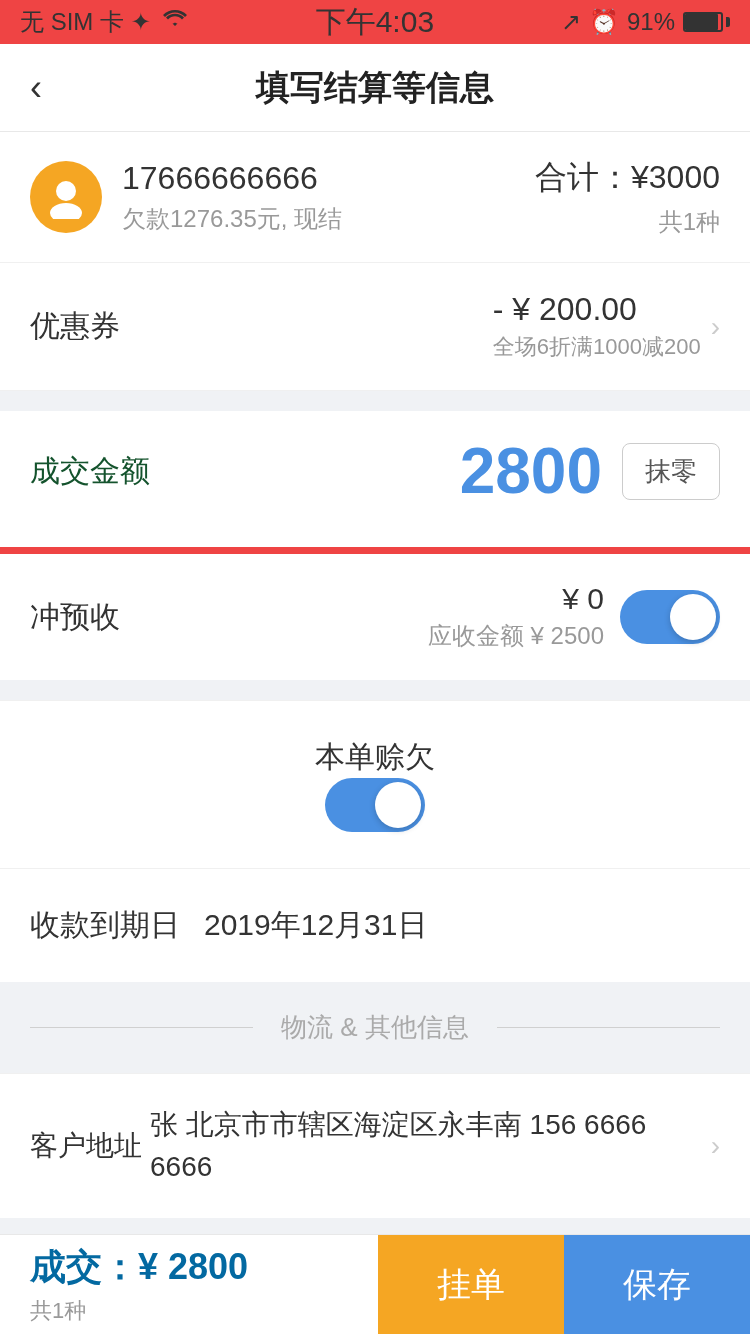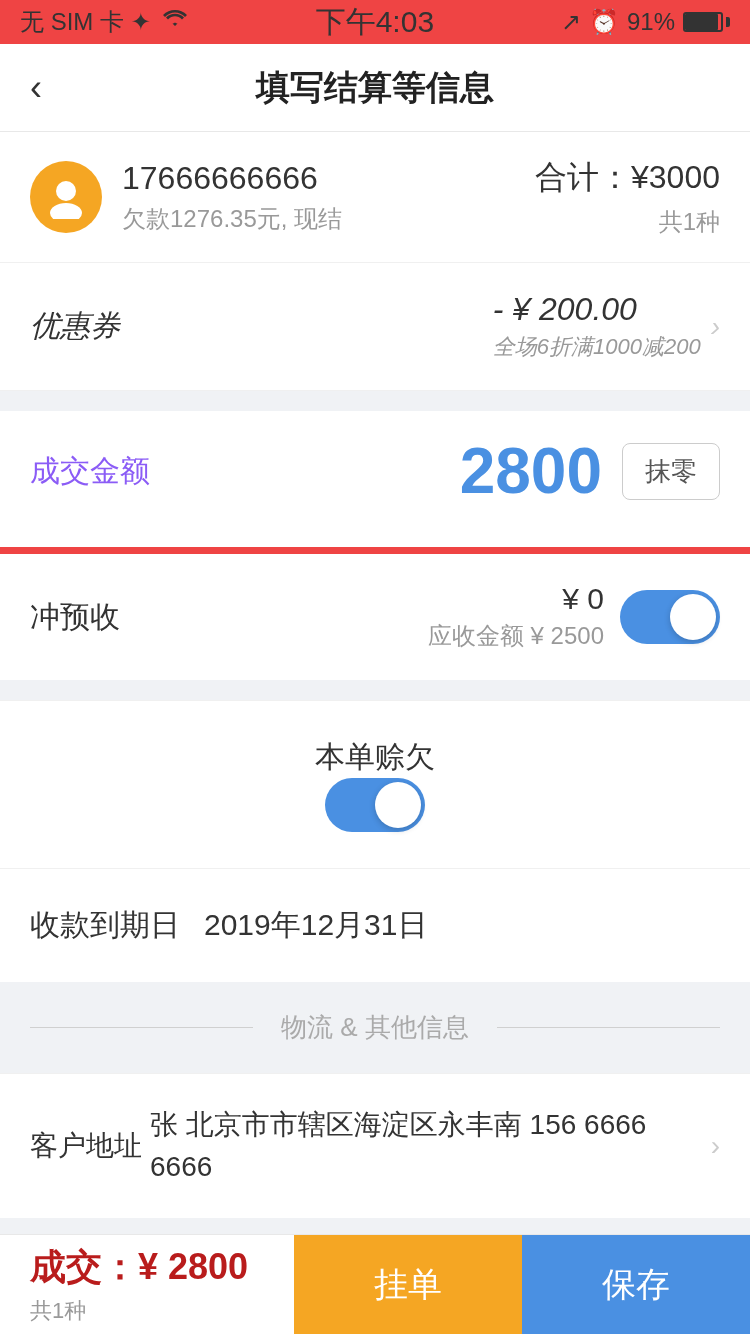--- a/index.html
+++ b/index.html
@@ -92,21 +92,20 @@
     .total-sub { font-size: 24px; color: #999; margin-top: 6px; }
 
     
     .coupon-row {
       background: #fff;
       display: flex;
       align-items: center;
       justify-content: space-between;
       padding: 28px 30px;
       border-bottom: 1px solid #f0f0f0;
-      font-style: italic;
     }
     .coupon-label { font-size: 30px; color: #333; }
     .coupon-right { display: flex; align-items: center; gap: 10px; }
     .coupon-discount { font-size: 32px; font-weight: 500; color: #333; }
     .coupon-desc { font-size: 22px; color: #999; margin-top: 4px; text-align: right; }
     .chevron-icon { color: #ccc; font-size: 28px; }
 
     
     .divider-gray {
       height: 20px;
@@ -117,21 +116,21 @@
     .amount-section {
       background: #fff;
       padding: 28px 30px;
     }
     .amount-row {
       display: flex;
       align-items: center;
       justify-content: space-between;
       margin-bottom: 16px;
     }
-    .amount-label { font-size: 30px; color: #8b5cf6; }
+    .amount-label { font-size: 30px; color: #14532d; }
     .amount-value-wrap { display: flex; align-items: center; gap: 20px; }
     .amount-value { font-size: 64px; font-weight: 600; color: #4a90e2; line-height: 1; }
     .round-btn {
       border: 1px solid #ccc;
       border-radius: 8px;
       padding: 10px 22px;
       font-size: 26px;
       color: #555;
       background: #fff;
       cursor: pointer;
@@ -243,26 +242,26 @@
       height: 100px;
       display: flex;
       align-items: center;
       background: #fff;
       border-top: 1px solid #e8e8e8;
     }
     .footer-info {
       flex: 1;
       padding: 0 30px;
     }
-    .footer-total { font-size: 28px; color: #b91c1c; }
+    .footer-total { font-size: 28px; color: #0369a1; }
     .footer-total span { font-size: 36px; font-weight: 600; }
     .footer-sub { font-size: 22px; color: #999; margin-top: 4px; }
     .footer-btn {
       height: 100px;
-      width: 228px;
+      width: 186px;
       display: flex;
       align-items: center;
       justify-content: center;
       font-size: 34px;
       font-weight: 500;
       color: #fff;
       cursor: pointer;
     }
     .btn-hold { background: #f5a623; }
     .btn-save { background: #4a90e2; }

